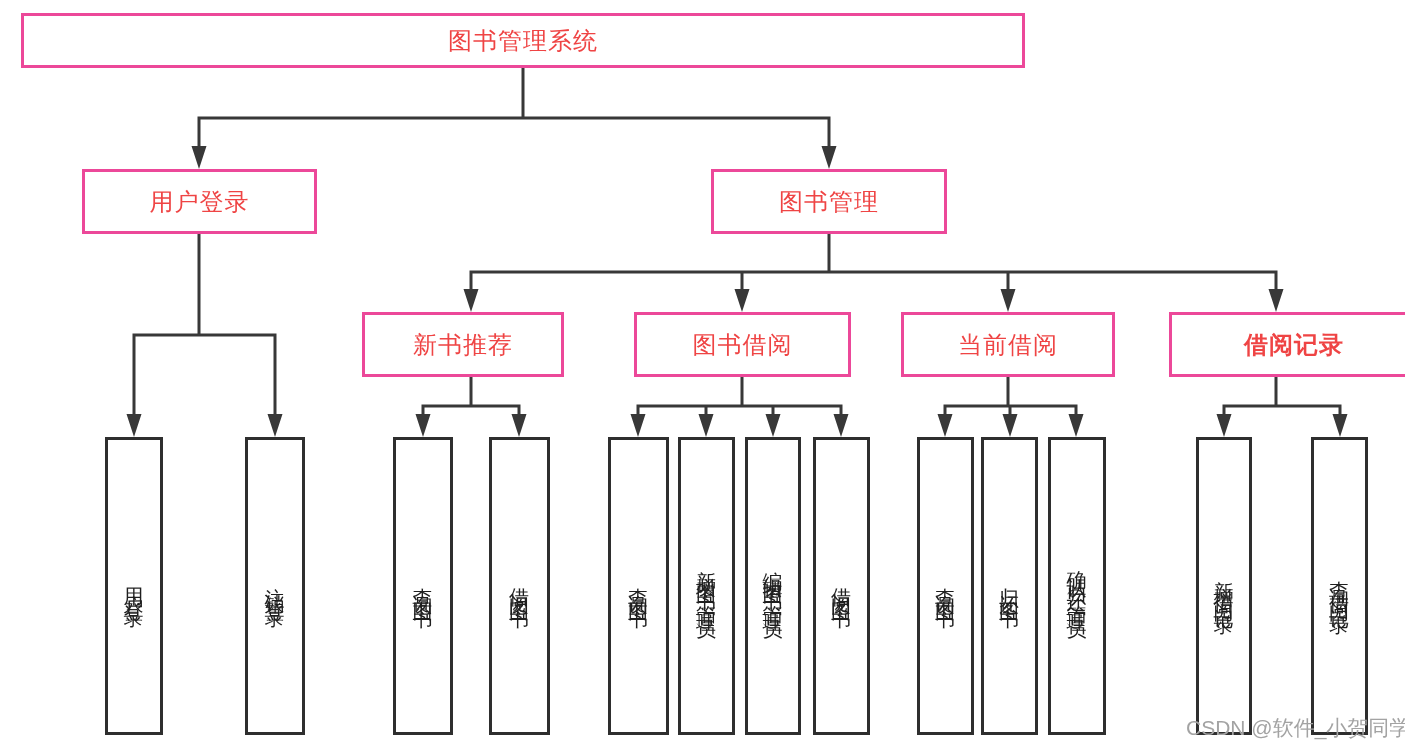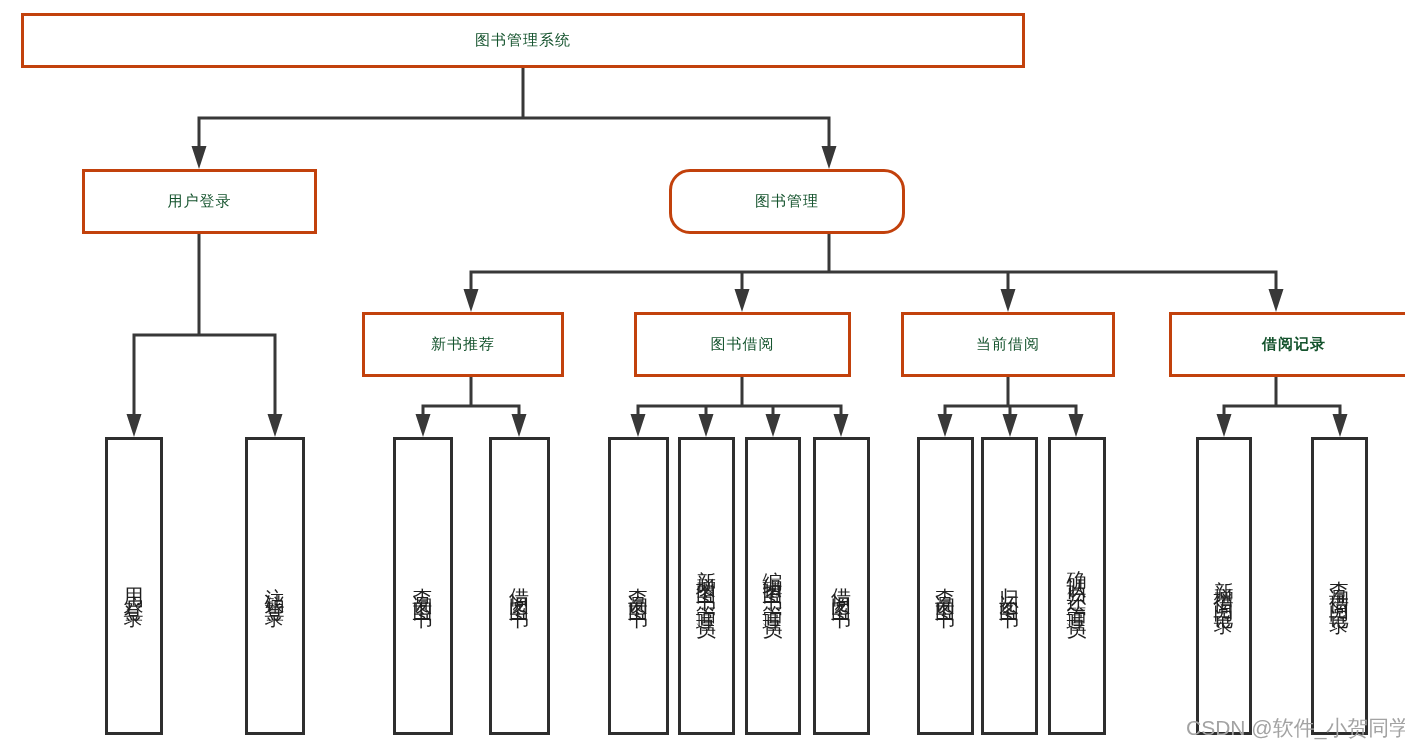--- a/index.html
+++ b/index.html
@@ -13,28 +13,28 @@
   }
   #connectors {
     position: absolute;
     left: 0; top: 0;
     width: 1405px; height: 747px;
     z-index: 1;
   }
   .hbox {
     position: absolute;
     box-sizing: border-box;
-    border: 3px solid #c2410c;
+    border: 3px solid #ec4899;
     background: #ffffff;
     display: flex;
     align-items: center;
     justify-content: center;
     z-index: 2;
-    font-size: 15px;
-    color: #14532d;
+    font-size: 24px;
+    color: #ef4444;
     letter-spacing: 1px;
   }
   .vbox {
     position: absolute;
     box-sizing: border-box;
     border: 3px solid #2e2e2e;
     background: #ffffff;
     display: flex;
     align-items: center;
     justify-content: center;
@@ -117,21 +117,21 @@
       M945 437 L937.5 414 L952.5 414 Z
       M1010 437 L1002.5 414 L1017.5 414 Z
       M1076 437 L1068.5 414 L1083.5 414 Z
       M1224 437 L1216.5 414 L1231.5 414 Z
       M1340 437 L1332.5 414 L1347.5 414 Z"></path>
   </svg>
 
   <div class="hbox" style="left:21px; top:13px; width:1004px; height:55px;">图书管理系统</div>
 
   <div class="hbox" style="left:82px; top:169px; width:235px; height:65px;">用户登录</div>
-  <div class="hbox" style="left:669px; top:169px; width:236px; height:65px;border-radius:21px;">图书管理</div>
+  <div class="hbox" style="left:711px; top:169px; width:236px; height:65px;">图书管理</div>
 
   <div class="hbox" style="left:362px; top:312px; width:202px; height:65px;">新书推荐</div>
   <div class="hbox" style="left:901px; top:312px; width:214px; height:65px;">当前借阅</div>
   <div class="hbox" style="left:634px; top:312px; width:217px; height:65px;">图书借阅</div>
   <div class="hbox" style="left:1169px; top:312px; width:250px; height:65px;font-weight:bold;">借阅记录</div>
 
   <div class="vbox" style="left:105px; top:437px; width:58px; height:298px;">
     <span class="vlabel">用户登录</span>
   </div>
   <div class="vbox" style="left:245px; top:437px; width:60px; height:298px;">

